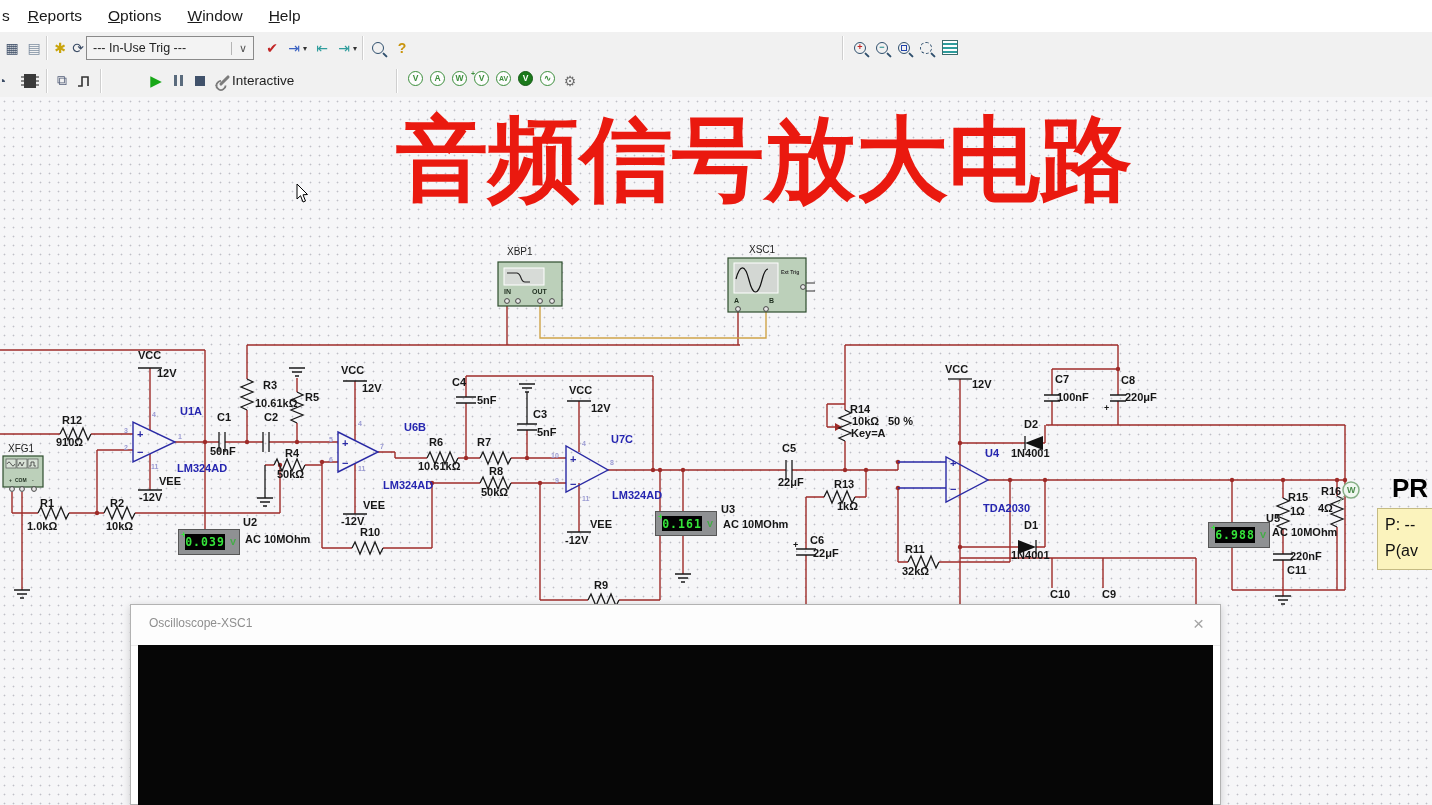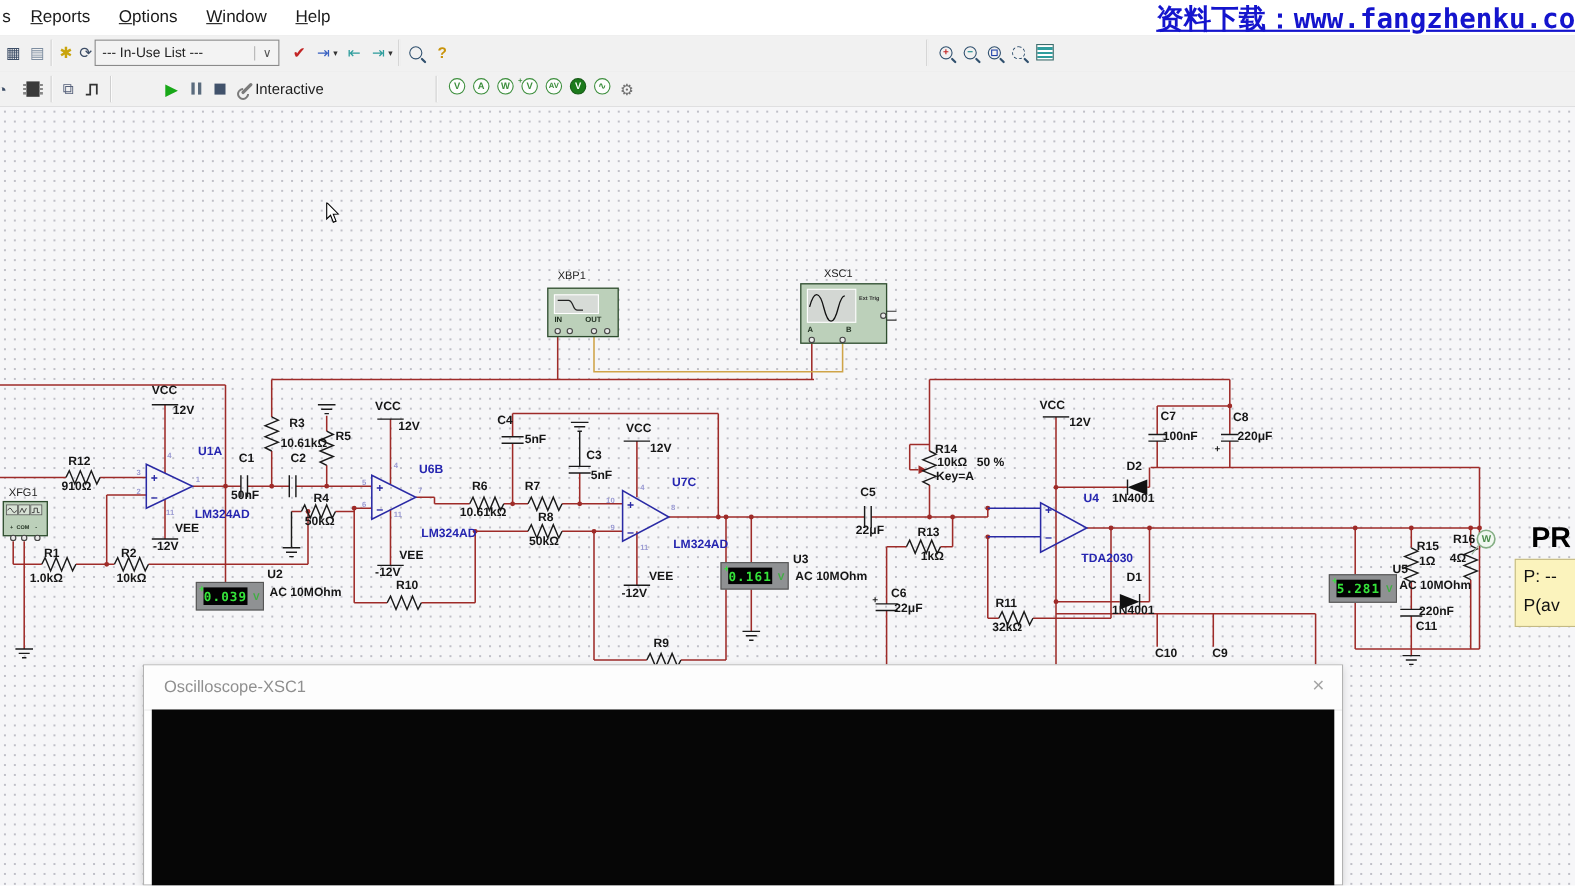--- a/index.html
+++ b/index.html
@@ -69,47 +69,46 @@
   
   .wprobe-lbl{position:absolute;font:bold 9px "Liberation Sans",sans-serif;color:#4a8a4a;}
   .pr-big{position:absolute;font:bold 26px "Liberation Sans",sans-serif;color:#000;}
   .tooltip{position:absolute;left:1377px;top:411px;width:60px;height:62px;background:#fbf3bd;
     border:1px solid #c4ba83;font:16px "Liberation Sans",sans-serif;color:#111;
     padding:3px 0 0 7px;line-height:1.6;box-sizing:border-box;overflow:hidden;}
   
   .scope{position:absolute;left:130px;top:507px;width:1091px;height:201px;background:#fff;
     border:1px solid #b2b2b2;box-shadow:0 2px 8px rgba(0,0,0,0.18);box-sizing:border-box;}
   .scope-titlebar{position:relative;height:40px;background:#fdfdfd;border-bottom:1px solid #ececec;}
-  .scope-title{position:absolute;left:18px;top:11px;font-size:15px;color:#8f8f8f;}
+  .scope-title{position:absolute;left:18px;top:11px;font-size:12px;color:#8f8f8f;}
   .scope-close{position:absolute;right:16px;top:8px;font-size:19px;color:#a5a5a5;cursor:default;}
   .scope-screen{position:absolute;left:7px;top:40px;width:1075px;height:160px;background:#060606;}
   .cursor{position:absolute;left:296px;top:87px;}
 </style>
 </head>
 <body>
 
 <div class="app">
 
   <div class="menubar">
     <span class="menu-item partial">s</span>
     <span class="menu-item"><u>R</u>eports</span>
     <span class="menu-item"><u>O</u>ptions</span>
     <span class="menu-item"><u>W</u>indow</span>
     <span class="menu-item"><u>H</u>elp</span>
-    <span class="promo">资料下载：www.fangzhenku.co</span>
   </div>
 
   <div class="tb tb1">
     <span class="ticon" style="left:2px">▦</span>
     <span class="ticon" style="left:24px;color:#7d8da0">▤</span>
     <span class="sep" style="left:46px"></span>
     <span class="ticon" style="left:50px;color:#c9a40c">✱</span>
     <span class="ticon" style="left:68px">⟳</span>
     <div class="dd">
-      <span>--- In-Use List ---</span>
+      <span>--- In-Use Trig ---</span>
       <span class="chev">∨</span>
     </div>
     <span class="ticon" style="left:262px;color:#c22525">✔</span>
     <span class="ticon" style="left:284px;color:#3a62c2">⇥</span>
     <span class="caret" style="left:303px">▾</span>
     <span class="ticon" style="left:312px;color:#2f9d9d">⇤</span>
     <span class="ticon" style="left:334px;color:#2f9d9d">⇥</span>
     <span class="caret" style="left:353px">▾</span>
     <span class="sep" style="left:362px"></span>
     <span class="ticon" style="left:368px">
@@ -349,20 +348,21 @@
       <path d="M736,279 c4,-15 9,-15 13,1 c4,16 9,16 13,0 c2,-8 4,-11 6,-11" stroke="#111" stroke-width="1.2" fill="none"></path>
       <circle cx="738" cy="309" r="2.4" fill="#e8e8e8" stroke="#444"></circle>
       <circle cx="766" cy="309" r="2.4" fill="#e8e8e8" stroke="#444"></circle>
       <circle cx="803" cy="287" r="2.4" fill="#e8e8e8" stroke="#444"></circle>
       <path d="M806,283 H815 M806,291 H815" stroke="#333" stroke-width="1"></path>
 
       <line x1="1344" y1="496" x2="1338" y2="504" stroke="#9bb89b" stroke-width="1"></line>
       <circle cx="1351" cy="490" r="8" fill="#f0f7f0" stroke="#85af85" stroke-width="1.5"></circle>
     </svg>
 
+    <div class="sheet-title">音频信号放大电路</div>
     <svg class="cursor" width="14" height="20" viewBox="0 0 14 20">
       <polygon points="1,0 1,15 4.5,11.7 7,18 9.5,17 7,10.8 11.5,10.5" fill="#fff" stroke="#000" stroke-width="1"></polygon>
     </svg>
 
     <span class="L" style="left:62px;top:318px">R12</span>
     <span class="L" style="left:56px;top:340px">910Ω</span>
     <span class="L" style="left:40px;top:401px">R1</span>
     <span class="L" style="left:27px;top:424px">1.0kΩ</span>
     <span class="L" style="left:110px;top:401px">R2</span>
     <span class="L" style="left:106px;top:424px">10kΩ</span>
@@ -411,21 +411,21 @@
     <span class="L" style="left:1102px;top:492px">C9</span>
     <span class="L" style="left:1288px;top:395px">R15</span>
     <span class="L" style="left:1290px;top:409px">1Ω</span>
     <span class="L" style="left:1321px;top:389px">R16</span>
     <span class="L" style="left:1318px;top:406px">4Ω</span>
     <span class="L" style="left:1287px;top:468px">C11</span>
     <span class="L" style="left:1290px;top:454px">220nF</span>
 
     <span class="L B" style="left:180px;top:309px">U1A</span>
     <span class="L B" style="left:177px;top:366px">LM324AD</span>
-    <span class="L B" style="left:381px;top:325px">U6B</span>
+    <span class="L B" style="left:404px;top:325px">U6B</span>
     <span class="L B" style="left:383px;top:383px">LM324AD</span>
     <span class="L B" style="left:611px;top:337px">U7C</span>
     <span class="L B" style="left:612px;top:393px">LM324AD</span>
     <span class="L B" style="left:985px;top:351px">U4</span>
     <span class="L B" style="left:983px;top:406px">TDA2030</span>
 
     <span class="pin" style="left:124px;top:330px">3</span>
     <span class="pin" style="left:124px;top:347px">2</span>
     <span class="pin" style="left:178px;top:336px">1</span>
     <span class="pin" style="left:152px;top:314px">4</span>
@@ -465,21 +465,21 @@
     <span class="L" style="left:245px;top:437px">AC 10MOhm</span>
     <div class="meter" style="left:655px;top:414px;width:62px;height:25px">
       <span class="plus">+</span>
       <span class="disp">0.161</span>
       <span class="unit">V</span>
     </div>
     <span class="L" style="left:721px;top:407px">U3</span>
     <span class="L" style="left:723px;top:422px">AC 10MOhm</span>
     <div class="meter" style="left:1208px;top:425px;width:62px;height:26px">
       <span class="plus">+</span>
-      <span class="disp">5.281</span>
+      <span class="disp">6.988</span>
       <span class="unit">V</span>
     </div>
     <span class="L" style="left:1266px;top:416px">U5</span>
     <span class="L" style="left:1272px;top:430px">AC 10MOhm</span>
 
     <span class="iref" style="left:8px;top:347px">XFG1</span>
     <span class="microtxt" style="left:9px;top:381px">+</span>
     <span class="microtxt" style="left:15px;top:381px">COM</span>
     <span class="microtxt" style="left:32px;top:381px">-</span>
     <span class="iref" style="left:507px;top:150px">XBP1</span>

